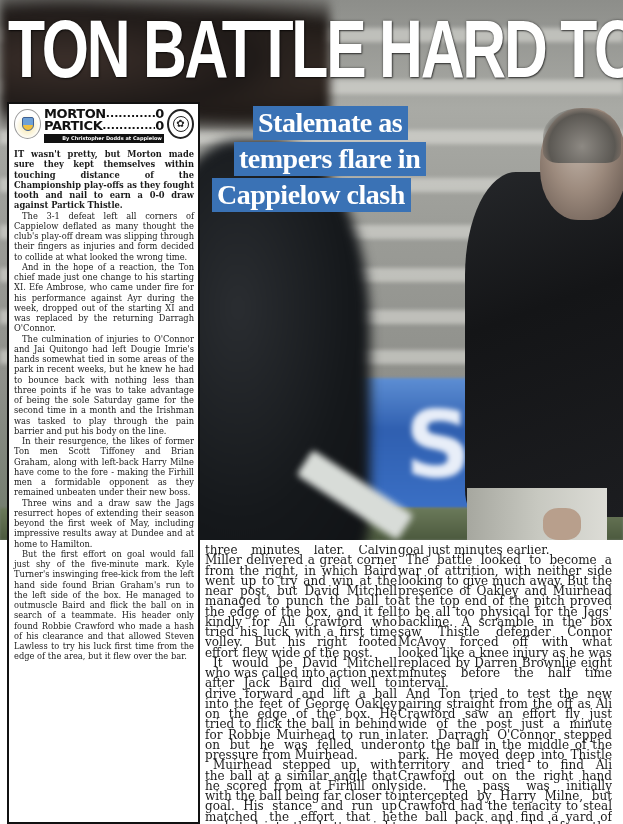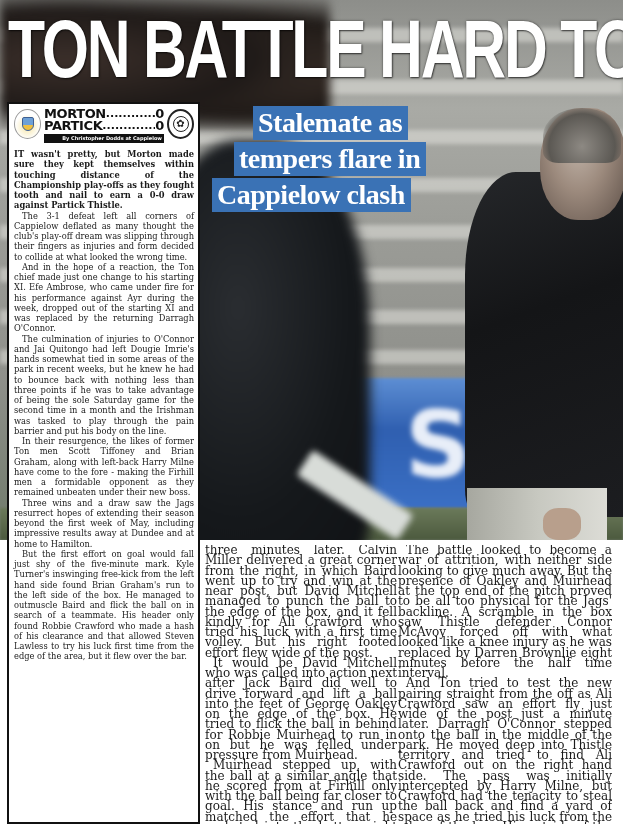--- a/index.html
+++ b/index.html
@@ -201,15 +201,16 @@
 </div>
 
 <div class="col col-2">
   <p class="cont">three minutes later. Calvin Miller delivered a great corner from the right, in which Baird went up to try and win at the near post, but David Mitchell managed to punch the ball to the edge of the box, and it fell kindly for Ali Crawford who tried his luck with a first time volley. But his right footed effort flew wide of the post.</p>
   <p>It would be David Mitchell who was called into action next after Jack Baird did well to drive forward and lift a ball into the feet of George Oakley on the edge of the box. He tried to flick the ball in behind for Robbie Muirhead to run in on but he was felled under pressure from Muirhead.</p>
   <p>Muirhead stepped up, with the ball at a similar angle that he scored from at Firhill only with the ball being far closer to goal. His stance and run up matched the effort that he rocketed into the bottom right corner, and he looked to do the same with the strike. Only this time, Mitchell was equal to the effort as he brilliantly got down to parry the ball away with 12-minutes on the clock.</p>
   <p>The game promised to be a battle, and it turned out to be just that as Partick defender Aaron Muirhead was forced off inside a quarter of an hour after failing to overcome a dead leg that was sustained in trying to</p>
 </div>
 
 <div class="col col-3">
+  <p class="cont">goal just minutes earlier.</p>
   <p>The battle looked to become a war of attrition, with neither side looking to give much away. But the presence of Oakley and Muirhead at the top end of the pitch proved to be all too physical for the Jags' backline. A scramble in the box saw Thistle defender Connor McAvoy forced off with what looked like a knee injury as he was replaced by Darren Brownlie eight minutes before the half time interval.</p>
   <p>And Ton tried to test the new pairing straight from the off as Ali Crawford saw an effort fly just wide of the post just a minute later. Darragh O'Connor stepped onto the ball in the middle of the park. He moved deep into Thistle territory and tried to find Ali Crawford out on the right hand side. The pass was initially intercepted by Harry Milne, but Crawford had the tenacity to steal the ball back and find a yard of space as he tried his luck from the edge of the box. His outside of the boot effort had Mitchell flapping, but it flew just the wrong side of the</p>
 </div>
 
 </body></html>

